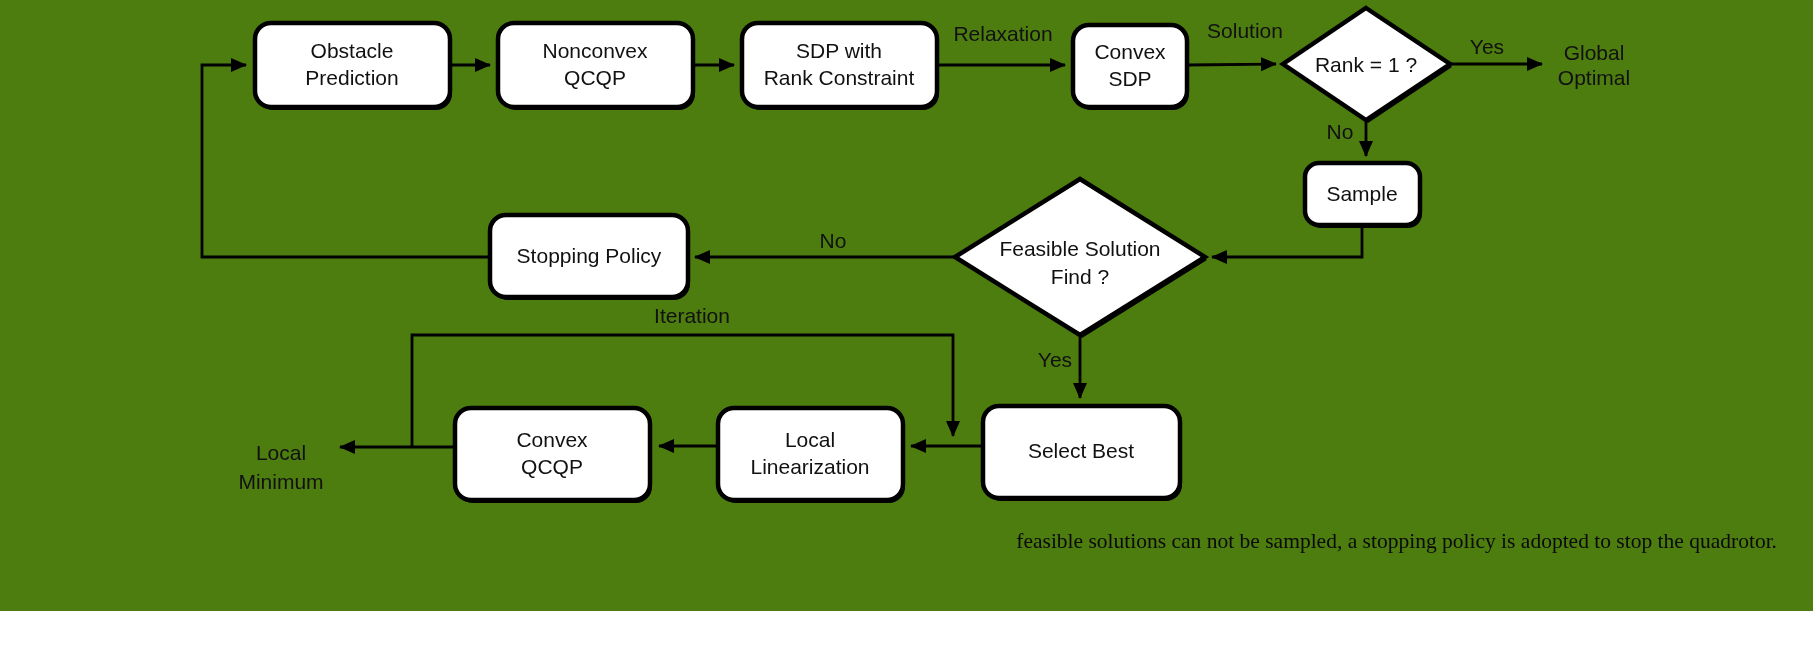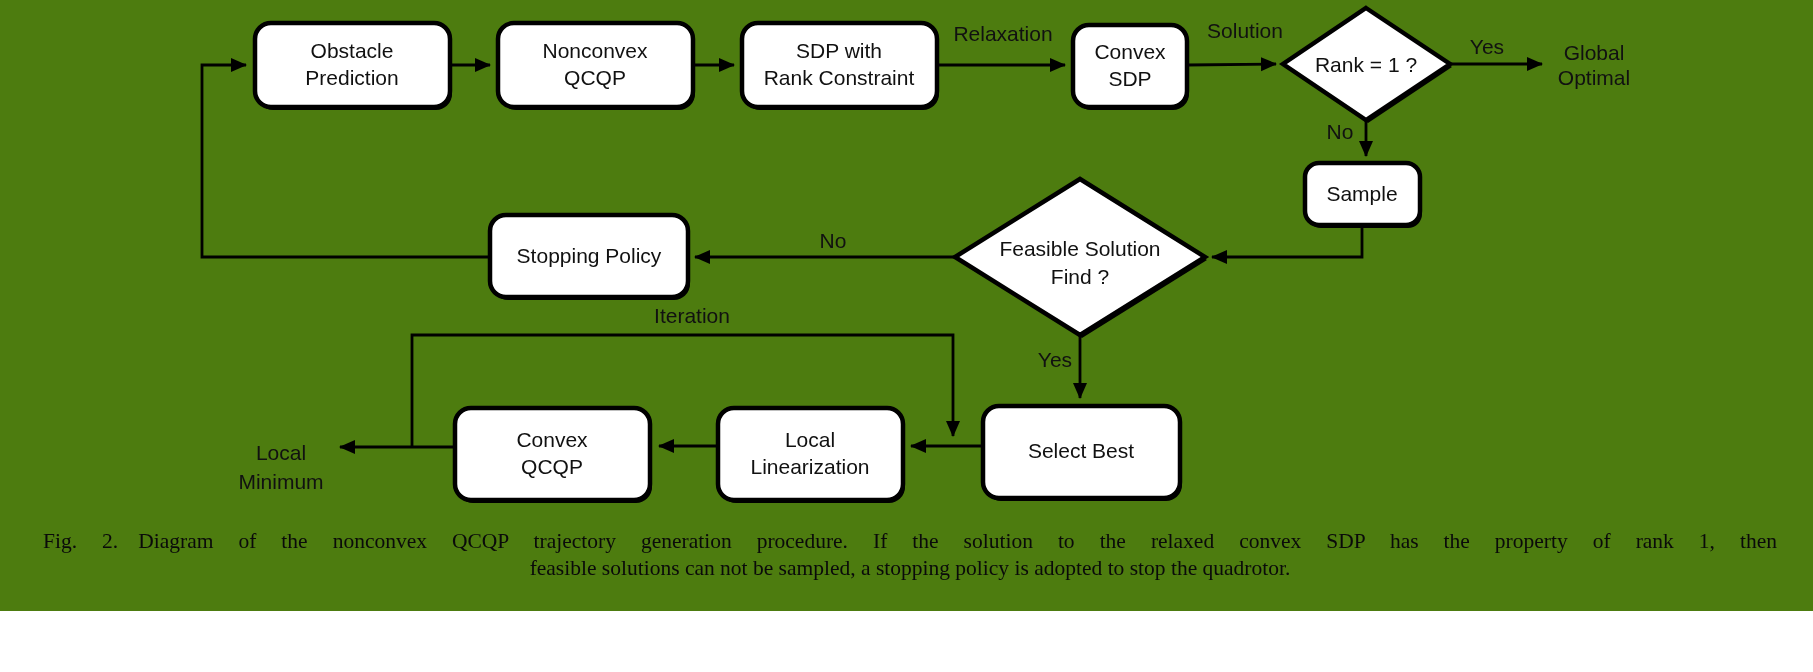--- a/index.html
+++ b/index.html
@@ -9,21 +9,21 @@
   .box{fill:#ffffff;stroke:#000000;stroke-width:4.5px;}
   .shadow{fill:#000000;}
   .edge{fill:none;stroke:#000000;stroke-width:2.8px;}
   .ntext{font-family:"Liberation Sans",sans-serif;font-size:21px;fill:#111111;
          text-anchor:middle;dominant-baseline:middle;}
   .lbl{font-family:"Liberation Sans",sans-serif;font-size:21px;fill:#111111;
        text-anchor:middle;dominant-baseline:middle;}
   #caption{position:absolute;left:43px;top:528px;width:1734px;
            font-family:"Liberation Serif",serif;font-size:21.5px;line-height:27px;color:#0a0a0a;}
   .cap-line{text-align:justify;text-align-last:justify;white-space:normal;}
-  .cap-last{text-align:center;}
+  .cap-last{text-align:right;}
   .fig-gap{display:inline-block;width:20px;}
 </style>
 </head>
 <body>
 
 <div id="page">
 
   <svg id="diagram" width="1813" height="520" viewBox="0 0 1813 520">
     <defs>
       <marker id="ah" markerUnits="userSpaceOnUse" markerWidth="18" markerHeight="16" refX="15" refY="7" orient="auto">
@@ -131,17 +131,16 @@
       <text class="ntext" x="1594" y="54">Global</text>
       <text class="ntext" x="1594" y="79">Optimal</text>
     </g>
     <g>
       <text class="ntext" x="281" y="454">Local</text>
       <text class="ntext" x="281" y="483">Minimum</text>
     </g>
   </svg>
 
   <div id="caption">
-    <div class="cap-line"><span>Fig. 2.</span><span class="fig-gap"></span><span>Diagram of the nonconvex QCQP trajectory generation procedure. If the solution to the relaxed convex SDP has the property of rank 1, then</span></div>
     <div class="cap-last">feasible solutions can not be sampled, a stopping policy is adopted to stop the quadrotor.</div>
   </div>
 
 </div>
 
 </body></html>

